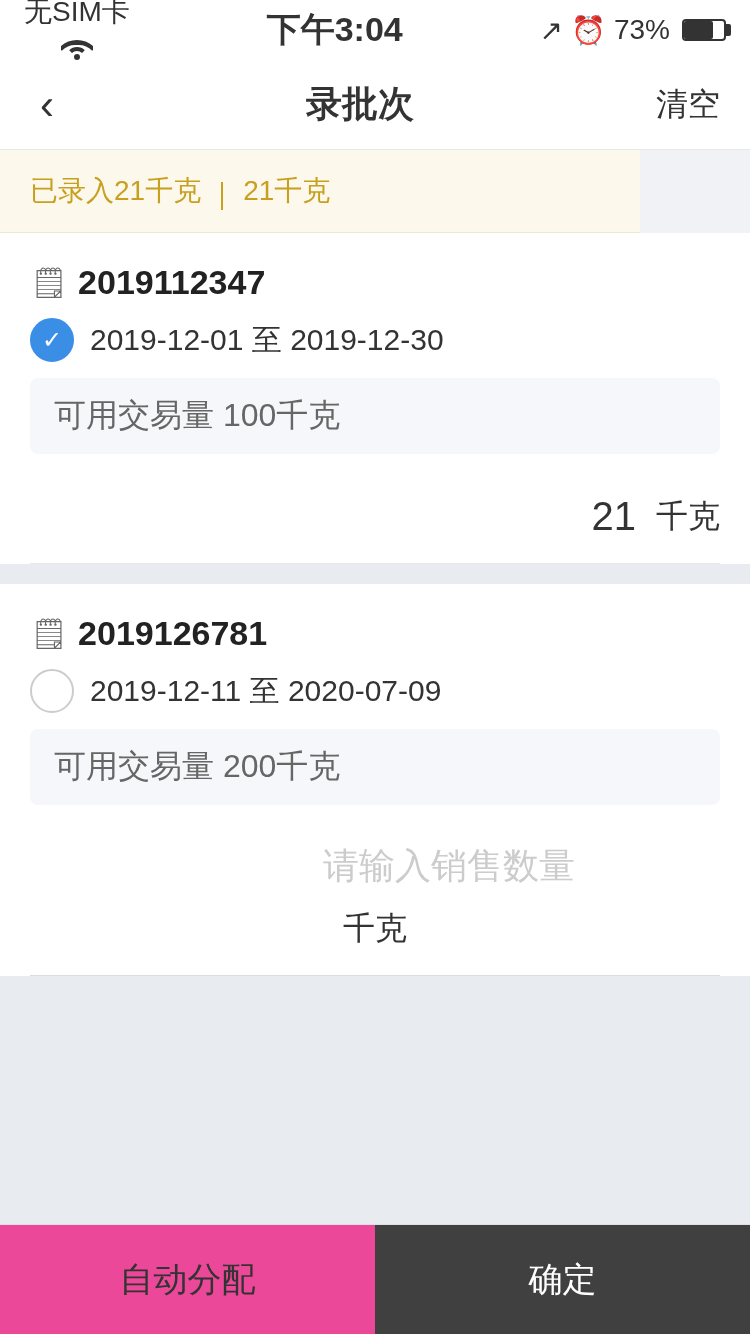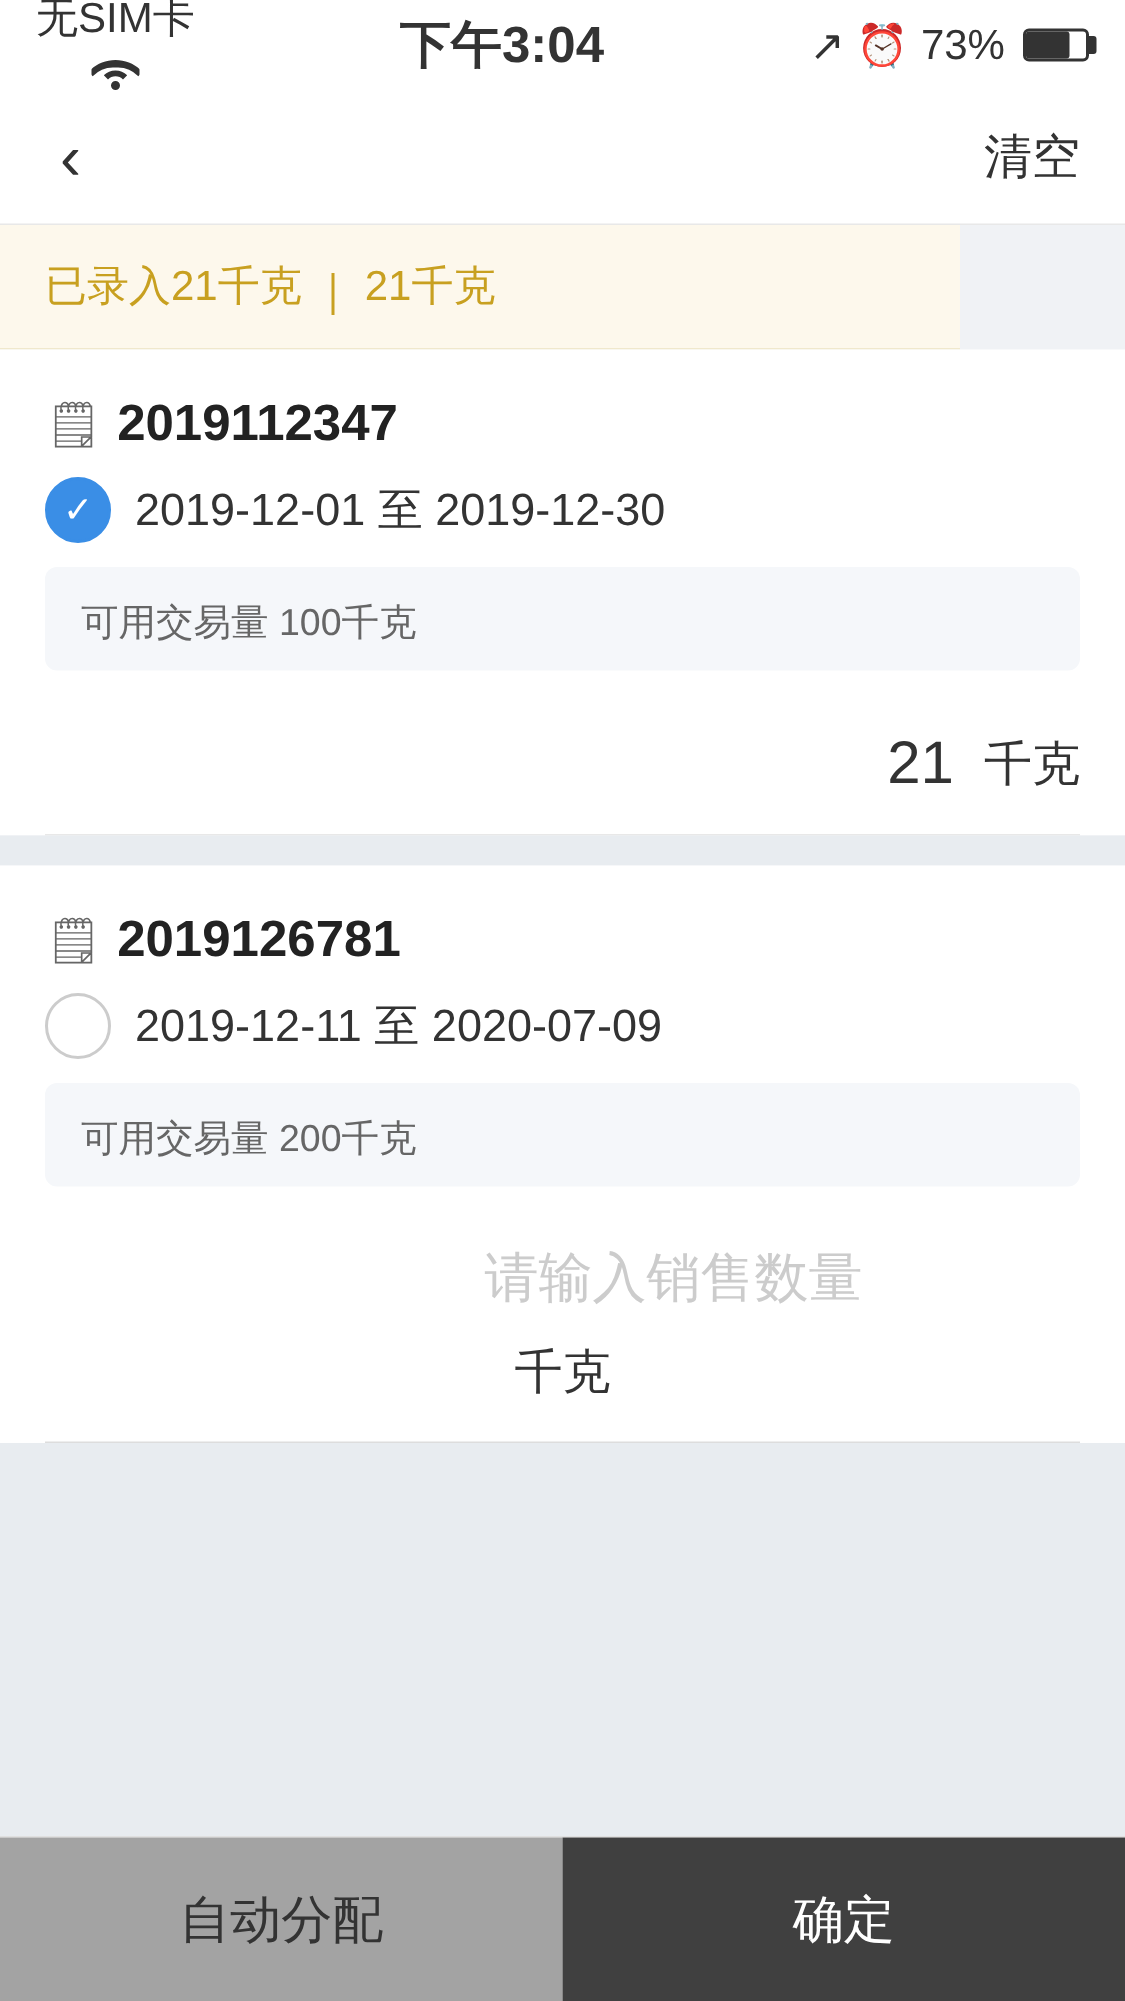--- a/index.html
+++ b/index.html
@@ -170,21 +170,21 @@
       font-size: 30px;
       color: #333;
     }
     .available-box {
       background: #f5f7fa;
       border-radius: 8px;
       padding: 16px 24px;
       margin-bottom: 0;
     }
     .available-text {
-      font-size: 25px;
+      font-size: 32px;
       color: #666;
     }
     .quantity-row {
       display: flex;
       justify-content: flex-end;
       align-items: center;
       padding: 24px 0;
       gap: 20px;
       border-bottom: 1px solid #e8e8e8;
       margin-top: 16px;
@@ -247,21 +247,21 @@
       background: #fff;
       border-top: 1px solid #e0e0e0;
     }
     .btn-auto {
       flex: 1;
       display: flex;
       align-items: center;
       justify-content: center;
       font-size: 34px;
       color: #333;
-      background: #a3a3a3;
+      background: #ec4899;
       cursor: pointer;
     }
     .btn-confirm {
       flex: 1;
       display: flex;
       align-items: center;
       justify-content: center;
       font-size: 34px;
       color: #fff;
       background: #404040;
@@ -286,20 +286,21 @@
     <span>⏰</span>
     <span>73%</span>
     <span class="battery-icon">
       <div class="battery-fill"></div>
     </span>
   </div>
 </div>
 
 <div class="nav-bar">
   <span class="nav-back">‹</span>
+  <span class="nav-title">录批次</span>
   <span class="nav-action">清空</span>
 </div>
 
 <div class="info-banner">
   <span class="info-label">已录入21千克</span>
   <div class="info-divider"></div>
   <span class="info-value">21千克</span>
 </div>
 
 <div class="batch-card">

